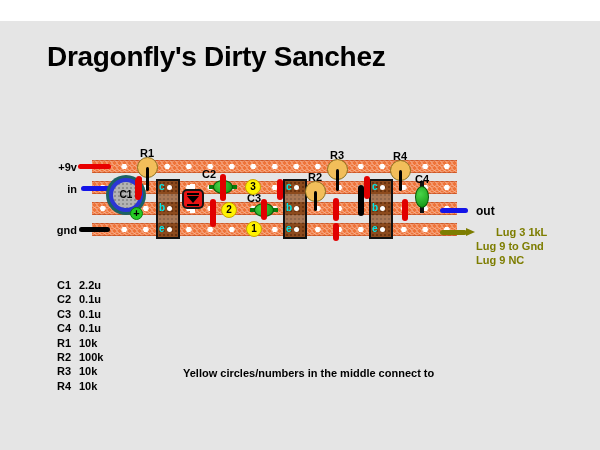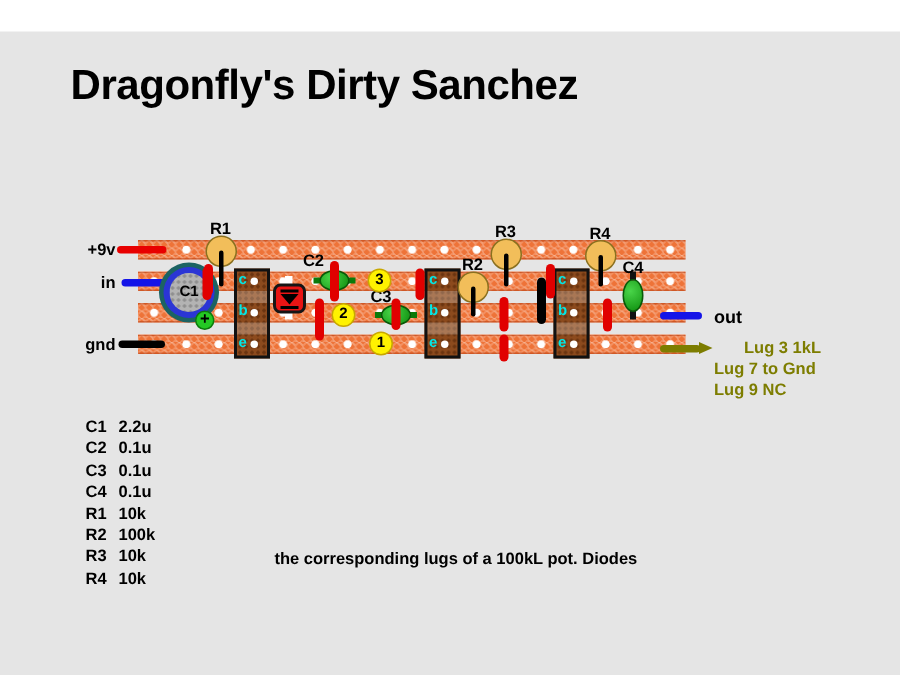--- a/index.html
+++ b/index.html
@@ -75,21 +75,21 @@
   <div class="abs iolabel" style="left:40px;top:162px;width:37px;text-align:right;">in</div>
   <div class="abs wire" style="left:81px;top:165px;width:29px;background:#1414E8;"></div>
   <div class="abs iolabel" style="left:40px;top:203px;width:37px;text-align:right;">gnd</div>
   <div class="abs wire" style="left:79px;top:206px;width:31px;background:#000;"></div>
 
   <div class="abs wire" style="left:440px;top:187px;width:28px;background:#1414E8;"></div>
   <div class="abs iolabel" style="left:476px;top:184px;font-size:12px;">out</div>
   <div class="abs wire" style="left:440px;top:209px;width:27px;background:#7D7D00;"></div>
   <div class="abs arrow" style="left:466px;top:207px;"></div>
   <div class="abs luglabel" style="left:476px;top:205px;padding-left:20px;">Lug 3 1kL</div>
-  <div class="abs luglabel" style="left:476px;top:219px;">Lug 7 to Gnd</div>
+  <div class="abs luglabel" style="left:476px;top:219px;">Lug 9 to Gnd</div>
   <div class="abs luglabel" style="left:476px;top:233px;">Lug 9 NC</div>
 
   <div class="abs" style="left:106px;top:154px;width:40px;height:40px;">
     <div class="c1outer"></div>
     <div class="c1blue"></div>
     <div class="c1gray"></div>
     <div class="c1text">C1</div>
   </div>
   <div class="abs jmp" style="left:136px;top:155px;height:21px;"></div>
   <div class="abs plusdot" style="left:130px;top:186px;">+</div>
@@ -213,16 +213,16 @@
         <span class="ref">R3</span>
         <span>10k</span>
       </div>
     <div class="row">
         <span class="ref">R4</span>
         <span>10k</span>
       </div>
   </div>
 
   <div class="abs note">
-    <div>the corresponding lugs of a 100kL pot.  Diodes</div>
+    <div>Yellow circles/numbers in the middle connect to</div>
   </div>
 
 </div>
 
 </body></html>

